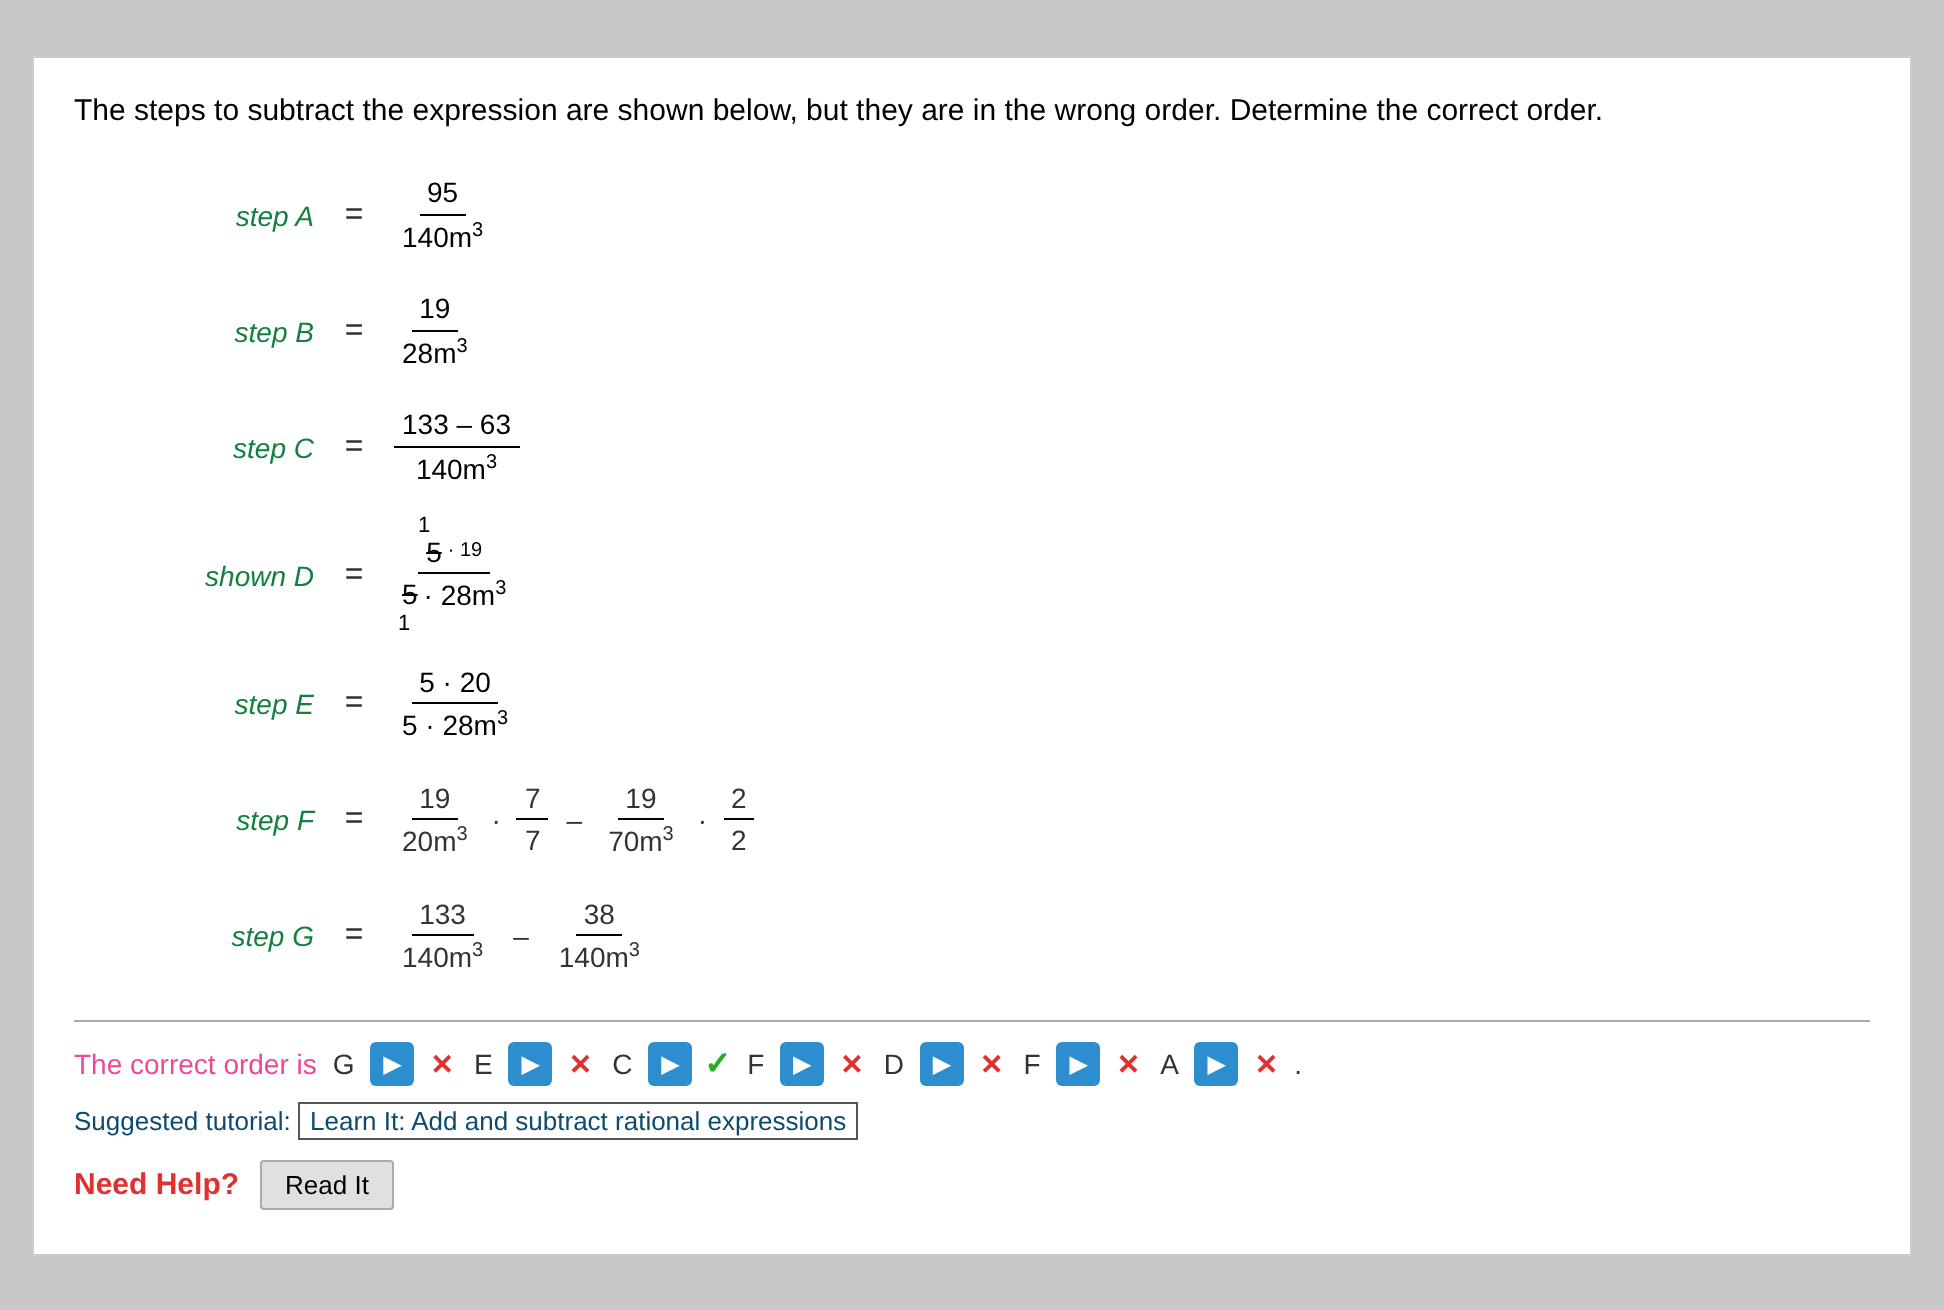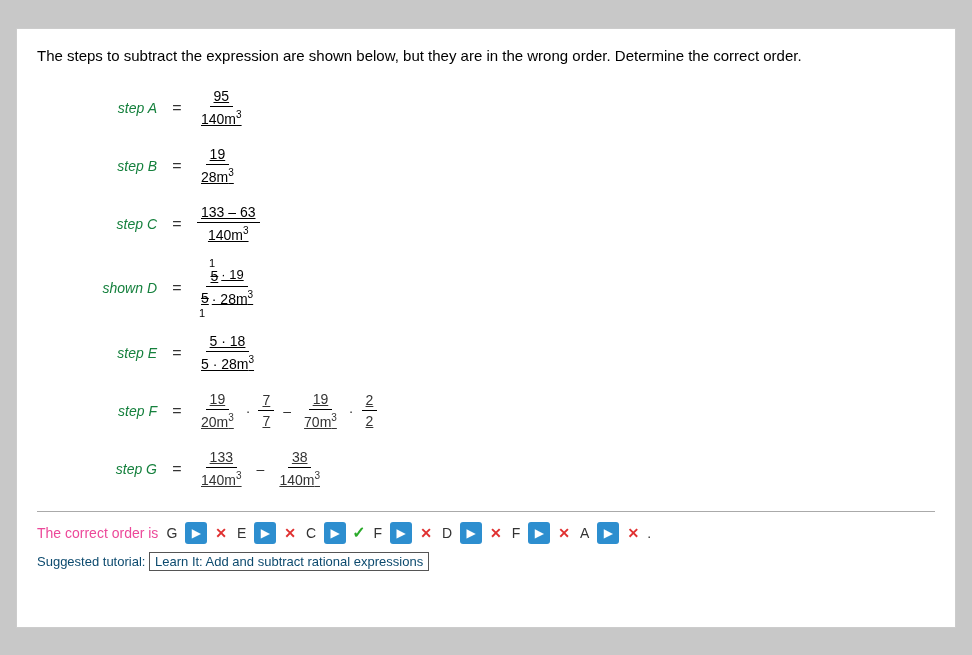--- a/index.html
+++ b/index.html
@@ -51,21 +51,20 @@
       font-size: 16px;
       color: #333;
       width: 16px;
       text-align: center;
     }
     .fraction {
       display: inline-flex;
       flex-direction: column;
       align-items: center;
       font-size: 14px;
-      text-decoration: underline;
     }
     .frac-num {
       border-bottom: 1.5px solid #000;
       padding: 0 4px 1px 4px;
       text-align: center;
       line-height: 1.3;
     }
     .frac-den {
       padding: 1px 4px 0 4px;
       line-height: 1.3;
@@ -190,38 +189,38 @@
     <div class="step-row" style="align-items:center;">
       <span class="step-label">shown D</span>
       <span class="step-equals">=</span>
       <div style="display:flex;flex-direction:column;align-items:flex-start;">
         <div style="display:flex;align-items:flex-end;margin-left:12px;">
           <span style="font-size:11px;line-height:1;">1</span>
         </div>
         <div class="fraction" style="margin-top:-2px;">
           <div class="frac-num" style="display:flex;align-items:center;gap:3px;">
             <span style="text-decoration:line-through;font-size:14px;">5</span>
-            <span style="font-size:13px;">· 19</span>
+            <span style="font-size:10px;">· 19</span>
           </div>
           <div class="frac-den" style="display:flex;align-items:center;gap:3px;">
             <span style="text-decoration:line-through;font-size:14px;">5</span>
             <span style="font-size:14px;">· 28m<span class="sup">3</span></span>
           </div>
         </div>
         <div style="display:flex;align-items:flex-start;margin-left:2px;">
           <span style="font-size:11px;line-height:1;">1</span>
         </div>
       </div>
     </div>
 
     <div class="step-row">
       <span class="step-label">step E</span>
       <span class="step-equals">=</span>
       <div class="fraction">
-        <div class="frac-num">5 · 18</div>
+        <div class="frac-num">5 · 20</div>
         <div class="frac-den">5 · 28m<span class="sup">3</span></div>
       </div>
     </div>
 
     <div class="step-row">
       <span class="step-label">step F</span>
       <span class="step-equals">=</span>
       <div class="step-expr">
         <div class="fraction">
           <div class="frac-num">19</div>
@@ -295,13 +294,17 @@
     <span class="btn-red-x">✕</span>
 
     <span class="dot">.</span>
   </div>
 
   <div class="suggested" style="margin-top:10px;">
     <span>Suggested tutorial:</span>
     <span style="border:1px solid #555;padding:1px 5px;cursor:pointer;">Learn It: Add and subtract rational expressions</span>
   </div>
 
+  <div class="need-help-row">
+    <span class="need-help-text">Need Help?</span>
+    <button class="read-it-btn">Read It</button>
+  </div>
 </div>
 
 </body></html>

